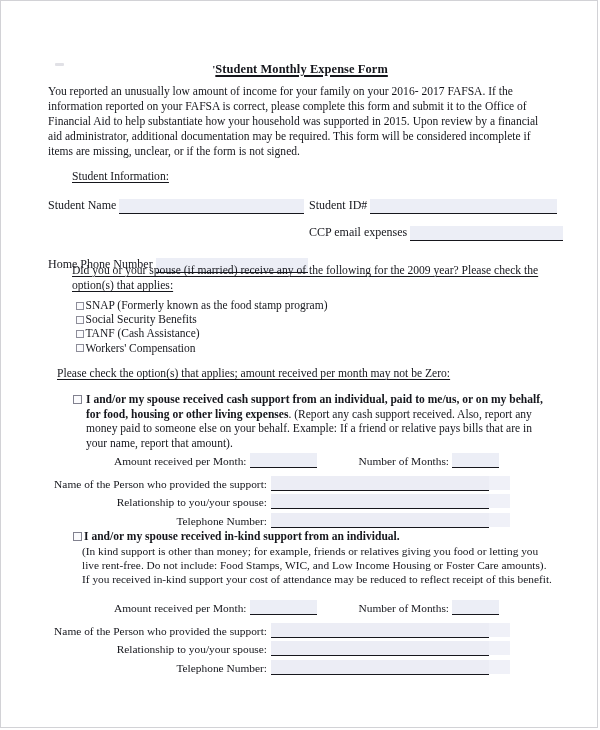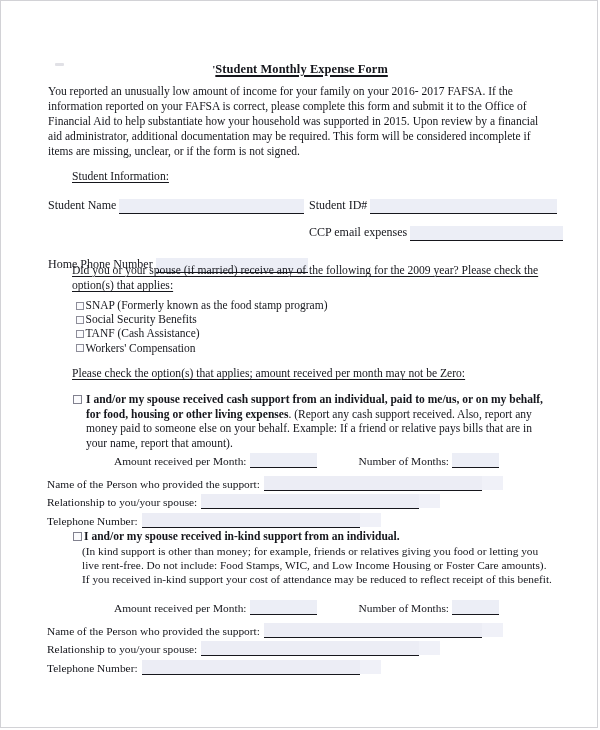--- a/index.html
+++ b/index.html
@@ -81,21 +81,21 @@
     left: 47px; top: 262px;
     width: 500px;
     line-height: 15.4px;
     text-decoration: none;
   }
   #benefits-heading span {
     text-decoration: underline;
     text-underline-offset: 2px;
     text-decoration-thickness: 1.3px;
   }
-  #support-heading { left: 47px; top: 366px; }
+  #support-heading { left: 32px; top: 366px; }
 
   
   .field-row {
     position: absolute;
     display: flex;
     align-items: flex-end;
     font-size: 12px;
     white-space: nowrap;
   }
   .fld-label { padding-bottom: 1px; }
@@ -162,20 +162,21 @@
     font-size: 11.4px;
     white-space: nowrap;
   }
   .amount-row .gap { width: 42px; }
 
   
   .subfields { position: absolute; font-size: 11.4px; }
   .subfield {
     display: flex;
     align-items: flex-end;
+    justify-content: flex-end;
     margin-bottom: 3.4px;
     white-space: nowrap;
   }
   .subfield .sf-label { text-align: right; padding-bottom: 1px; }
   .sf-line {
     position: relative;
     width: 218px;
     height: 14px;
     background: #ecedf5;
     border-bottom: 1.9px solid #16161c;

